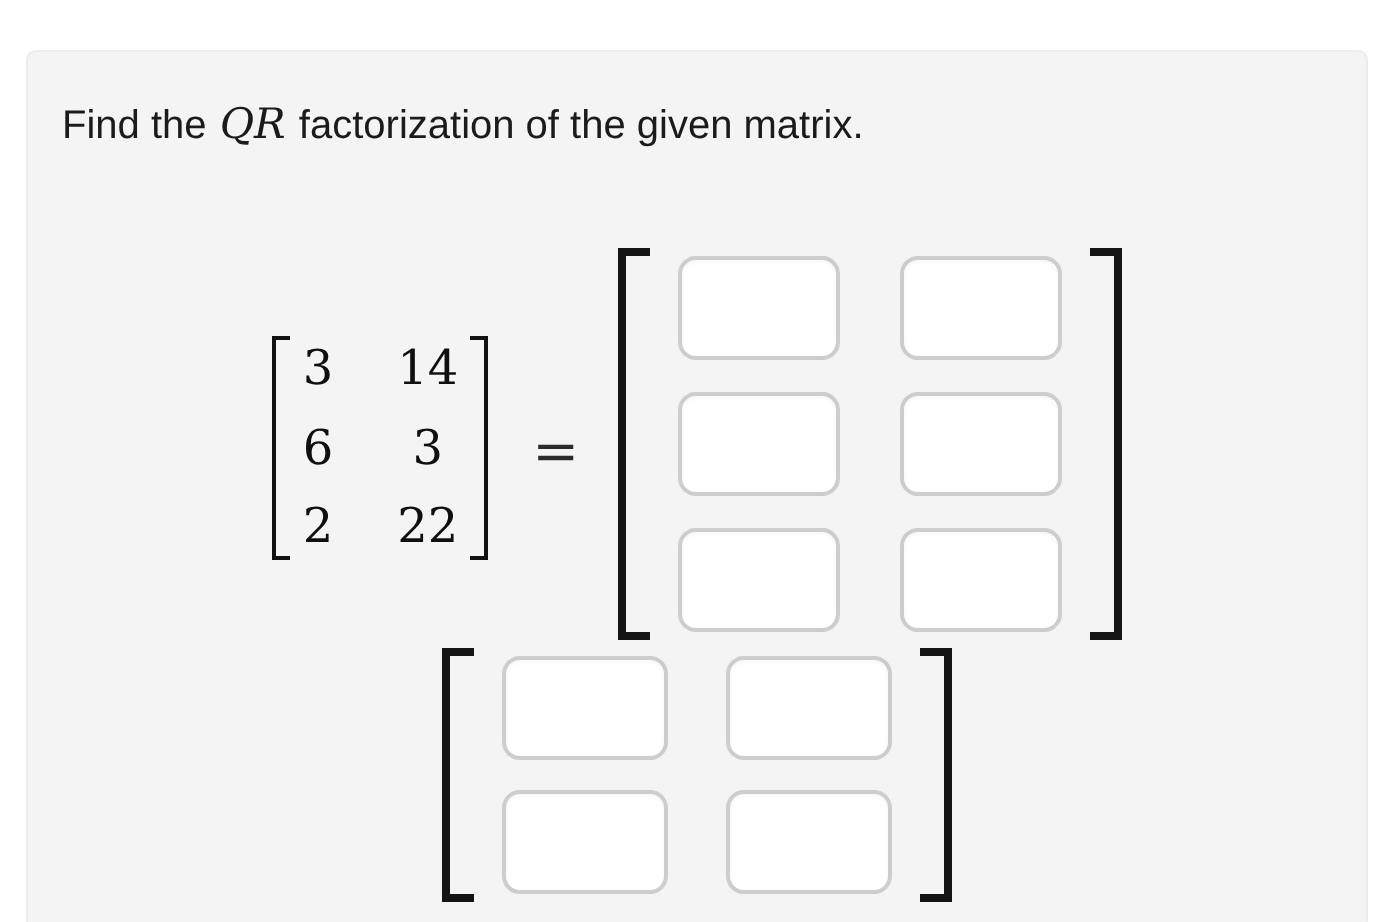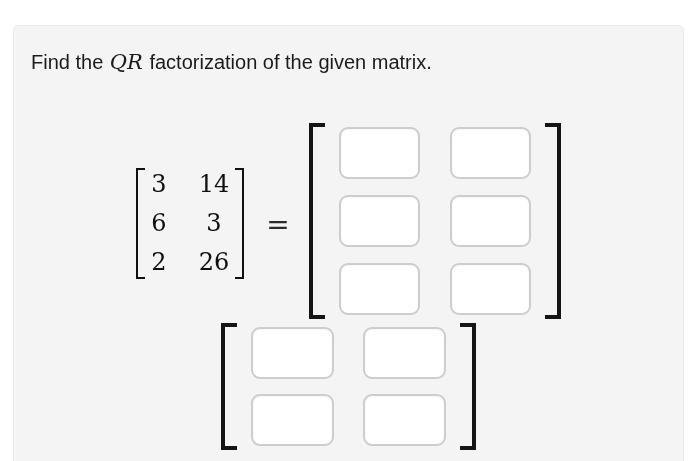--- a/index.html
+++ b/index.html
@@ -147,21 +147,21 @@
       <div class="eq-line1">
 
         <div class="mx gmx">
           <div class="bk l"></div>
           <div class="cells">
             <span>3</span>
             <span>14</span>
             <span>6</span>
             <span>3</span>
             <span>2</span>
-            <span>26</span>
+            <span>22</span>
           </div>
           <div class="bk r"></div>
         </div>
 
         <span class="equals">=</span>
 
         <div class="mx amx">
           <div class="bk l"></div>
           <div class="boxes q-boxes">
             <input type="text" class="entry" value="" style="">

